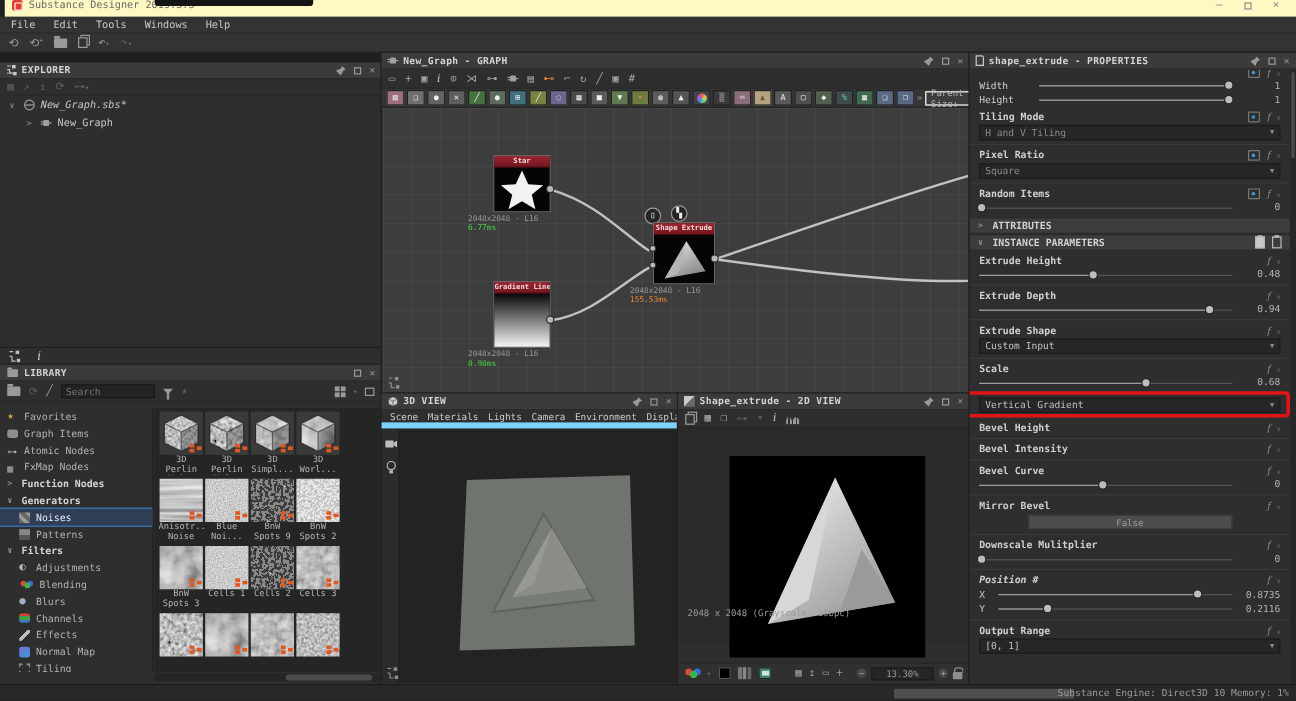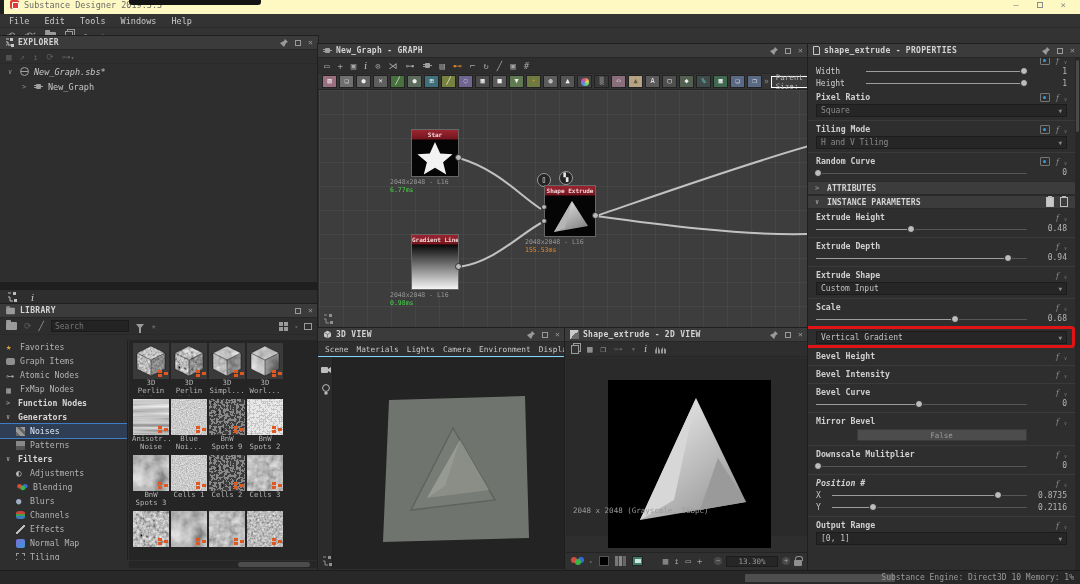--- a/index.html
+++ b/index.html
@@ -18,21 +18,21 @@
   .taskpeek{position:absolute;left:125px;top:0;width:132px;height:5px;background:#141414;border-radius:0 0 3px 3px}
   .wbtns{margin-left:auto;display:flex;gap:18px;color:#8a8a8a;font-size:9px;align-items:center;padding-right:8px}
   #menubar{position:absolute;top:14px;left:0;right:0;height:14px;background:#333;border-bottom:1px solid #2a2a2a;display:flex;align-items:center;gap:15px;padding:0 9px;color:#c9c9c9;font-size:8.5px}
   #maintb{position:absolute;top:28px;left:0;right:0;height:16px;background:#333;border-bottom:1px solid #262626;display:flex;align-items:center;gap:9px;padding:0 7px;color:#9a9a9a;font-size:10px}
   #maintb .dis{color:#5c5c5c}
   .ddv{font-size:6px;color:#6e6e6e}
   .folder{width:11px;height:8px;background:#9a9a9a;border-radius:1px;position:relative;display:inline-block}
   .folder::before{content:"";position:absolute;top:-2px;left:0;width:5px;height:2px;background:#9a9a9a;border-radius:1px 1px 0 0}
   .pages{width:8px;height:9px;border:1px solid #9a9a9a;background:#333;box-shadow:2px -2px 0 -1px #333,2px -2px 0 0 #9a9a9a;display:inline-block}
   
-  #explorer{top:36px;left:0;width:318px;height:246px}
+  #explorer{top:52px;left:0;width:318px;height:246px}
   .etb{height:14px;display:flex;align-items:center;gap:8px;padding:0 6px;color:#5d5d5d;font-size:9px;border-bottom:1px solid #292929}
   .trow{display:flex;align-items:center;gap:5px;height:15px;padding-left:8px;font-size:8.5px;color:#c6c6c6}
   .chev{color:#8f8f8f;font-size:7px;width:7px}
   .globe{width:9px;height:9px;border-radius:50%;border:1px solid #9f9f9f;position:relative;display:inline-block}
   .globe::after{content:"";position:absolute;left:0;right:0;top:3px;height:1px;background:#9f9f9f}
   .nodeglyph{width:9px;height:7px;position:relative;display:inline-block}
   .nodeglyph::before{content:"";position:absolute;left:2px;top:1px;width:5px;height:5px;background:#9f9f9f;border-radius:1px}
   .nodeglyph::after{content:"";position:absolute;left:0;top:2px;width:2px;height:1px;background:#9f9f9f;box-shadow:0 2px 0 #9f9f9f,7px 1px 0 #9f9f9f}
   
   #docktabs{position:absolute;top:290px;left:0;width:318px;height:14px;background:#2e2e2e;box-shadow:0 0 0 1px #1f1f1f;display:flex;align-items:center;gap:14px;padding:0 7px}
@@ -80,21 +80,21 @@
   .nhead{height:10px;background:linear-gradient(#9b2531,#74161f);border-bottom:1px solid #3c0a10;color:#f2d7d7;font-size:6px;font-weight:bold;text-align:center;line-height:10px;overflow:hidden;white-space:nowrap}
   .nbody{position:relative;overflow:hidden}
   .ndot{position:absolute;width:7px;height:7px;border-radius:50%;background:#b9b9b9;border:1px solid #2e2e2e}
   .nmeta{position:absolute;width:90px;text-align:left;font-size:6.5px;line-height:8px}
   .nsize{color:#969696;display:block}
   .ntime{display:block}
   .ntime.g{color:#46d546}.ntime.o{color:#e2882e}
   .badgecirc{position:absolute;width:14px;height:14px;border-radius:50%;background:#242424;border:1px solid #9a9a9a;color:#e8e8e8;font-size:8px;display:flex;align-items:center;justify-content:center;line-height:8px}
   
   #v3d{left:318px;top:328px;width:247px;height:242px}
-  .v3menu{height:15px;display:flex;align-items:center;gap:8px;padding:0 7px;font-size:7.8px;color:#c9c9c9;border-bottom:1px solid #7dd3fc;white-space:nowrap}
+  .v3menu{height:15px;display:flex;align-items:center;gap:8px;padding:0 7px;font-size:7.8px;color:#c9c9c9;border-bottom:5px solid #7dd3fc;white-space:nowrap}
   .v3port{position:absolute;left:1px;right:1px;top:30px;bottom:1px;background:#232323;overflow:hidden}
   .v3strip{position:absolute;left:0;top:0;bottom:0;width:14px;background:#2b2b2b;border-right:1px solid #1f1f1f}
   #v2d{left:565px;top:328px;width:243px;height:242px}
   .v2tb{height:15px;display:flex;align-items:center;gap:8px;padding:0 6px;color:#a8a8a8;font-size:9px;border-bottom:1px solid #262626}
   .v2tb .dis{color:#5c5c5c}
   .v2port{position:absolute;left:1px;right:1px;top:30px;bottom:34px;background:#2a2a2a}
   .v2img{position:absolute;left:42px;top:22px;width:163px;height:168px;background:#000}
   .v2info{position:absolute;left:7px;bottom:21px;font-size:7.5px;color:#9a9a9a}
   .v2bb{position:absolute;left:1px;right:1px;bottom:1px;height:17px;background:#303030;border-top:1px solid #242424;display:flex;align-items:center;gap:6px;padding:0 5px}
   .rgb{width:12px;height:9px;position:relative;display:inline-block}
@@ -872,47 +872,47 @@
       <span class="slider" style="--pct: 98%;">
           <span class="track"></span>
           <span class="fill"></span>
           <span class="knob"></span>
         </span>
       <span class="pval">1</span>
     </div>
 
     <div class="pgroup">
       <div class="plrow">
+          <span class="plbl">Tiling Mode</span>
+        <span class="gicons">
+            <span class="ico-link"></span>
+            <span class="ico-func"></span>
+          </span>
+        </div>
+      <div class="pselect muted">
+          <span class="opt">H and V Tiling</span>
+          <span class="arr">▼</span>
+        </div>
+    </div>
+    <div class="pgroup">
+      <div class="plrow">
           <span class="plbl">Pixel Ratio</span>
         <span class="gicons">
             <span class="ico-link"></span>
             <span class="ico-func"></span>
           </span>
         </div>
       <div class="pselect muted">
           <span class="opt">Square</span>
           <span class="arr">▼</span>
         </div>
     </div>
-    <div class="pgroup">
-      <div class="plrow">
-          <span class="plbl">Tiling Mode</span>
-        <span class="gicons">
-            <span class="ico-link"></span>
-            <span class="ico-func"></span>
-          </span>
-        </div>
-      <div class="pselect muted">
-          <span class="opt">H and V Tiling</span>
-          <span class="arr">▼</span>
-        </div>
-    </div>
     <div class="pgroup nb">
       <div class="plrow">
-          <span class="plbl">Random Curve</span>
+          <span class="plbl">Random Items</span>
         <span class="gicons">
             <span class="ico-link"></span>
             <span class="ico-func"></span>
           </span>
         </div>
       <div class="prow-inline" style="padding:0;height:11px">
         <span class="slider" style="--pct: 1%;">
             <span class="track"></span>
             <span class="fill"></span>
             <span class="knob"></span>

